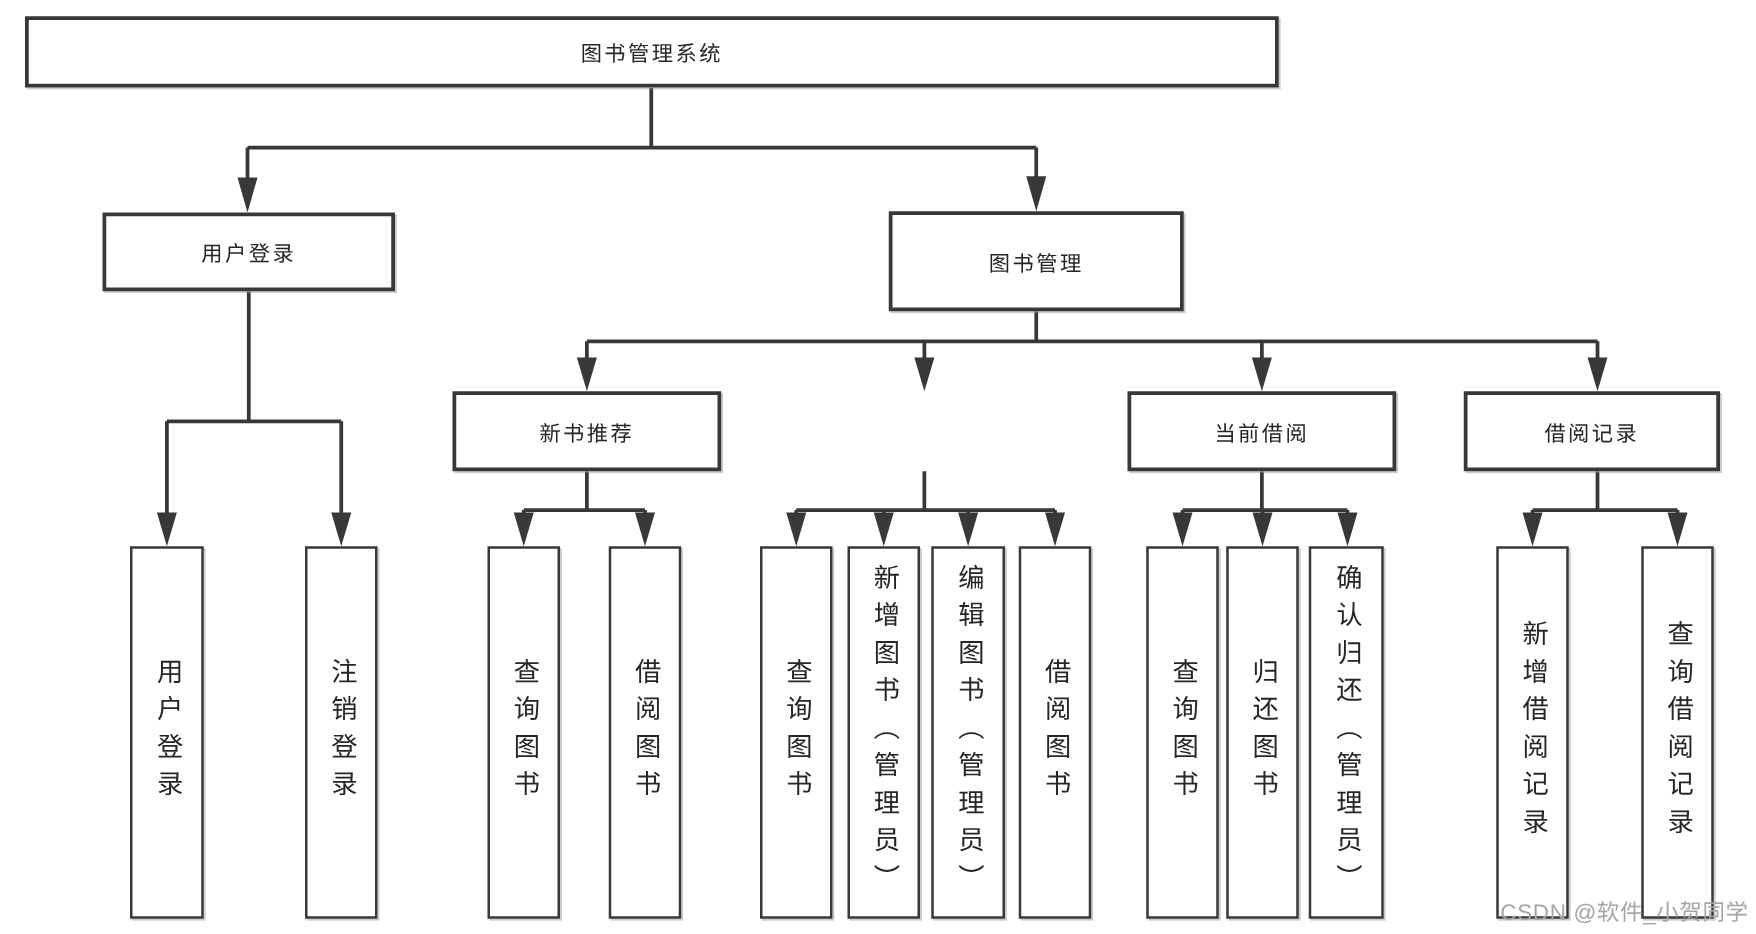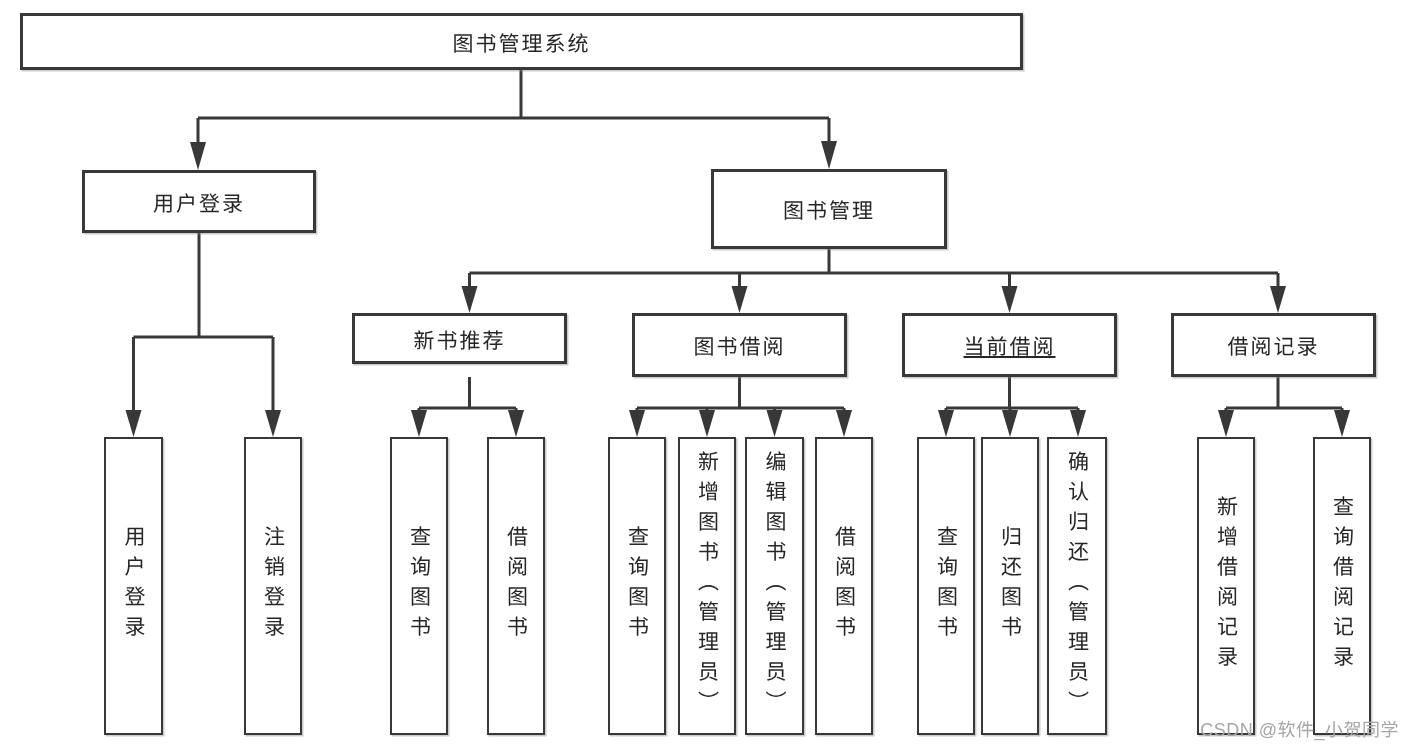--- a/index.html
+++ b/index.html
@@ -18,21 +18,21 @@
     background:#ffffff;
     border:3px solid #383838;
     color:#262626;
     display:flex;
     align-items:center;
     justify-content:center;
     z-index:2;
     box-shadow:1.5px 1.5px 0 rgba(140,140,140,0.45);
   }
   .hbox{
-    font-size:21px;
+    font-size:17px;
     letter-spacing:2px;
     white-space:nowrap;
     align-items:center;
   }
   .vbox{
     border-width:2.5px;
     writing-mode:vertical-rl;
     text-orientation:mixed;
     font-size:21px;
     letter-spacing:9px;
@@ -92,27 +92,24 @@
     <span>图书管理系统</span>
   </div>
 
   <div class="hbox" style="left:82px;top:170px;width:234px;height:63px;">
     <span>用户登录</span>
   </div>
   <div class="hbox" style="left:711px;top:169px;width:236px;height:80px;">
     <span>图书管理</span>
   </div>
 
-  <div class="hbox" style="left:352px;top:313px;width:215px;height:51px;">
+  <div class="hbox" style="left:362px;top:313px;width:215px;height:64px;">
     <span>新书推荐</span>
   </div>
-  <div class="hbox" style="left:632px;top:313px;width:215px;height:64px;">
-    <span>图书借阅</span>
-  </div>
-  <div class="hbox" style="left:902px;top:313px;width:215px;height:64px;text-decoration:underline;">
+  <div class="hbox" style="left:902px;top:313px;width:215px;height:64px;">
     <span>当前借阅</span>
   </div>
   <div class="hbox" style="left:1171px;top:313px;width:205px;height:64px;">
     <span>借阅记录</span>
   </div>
 
   <div class="vbox" style="left:104px;top:437px;width:59px;height:298px;">
     <span>用户登录</span>
   </div>
   <div class="vbox" style="left:244px;top:437px;width:58px;height:298px;">

